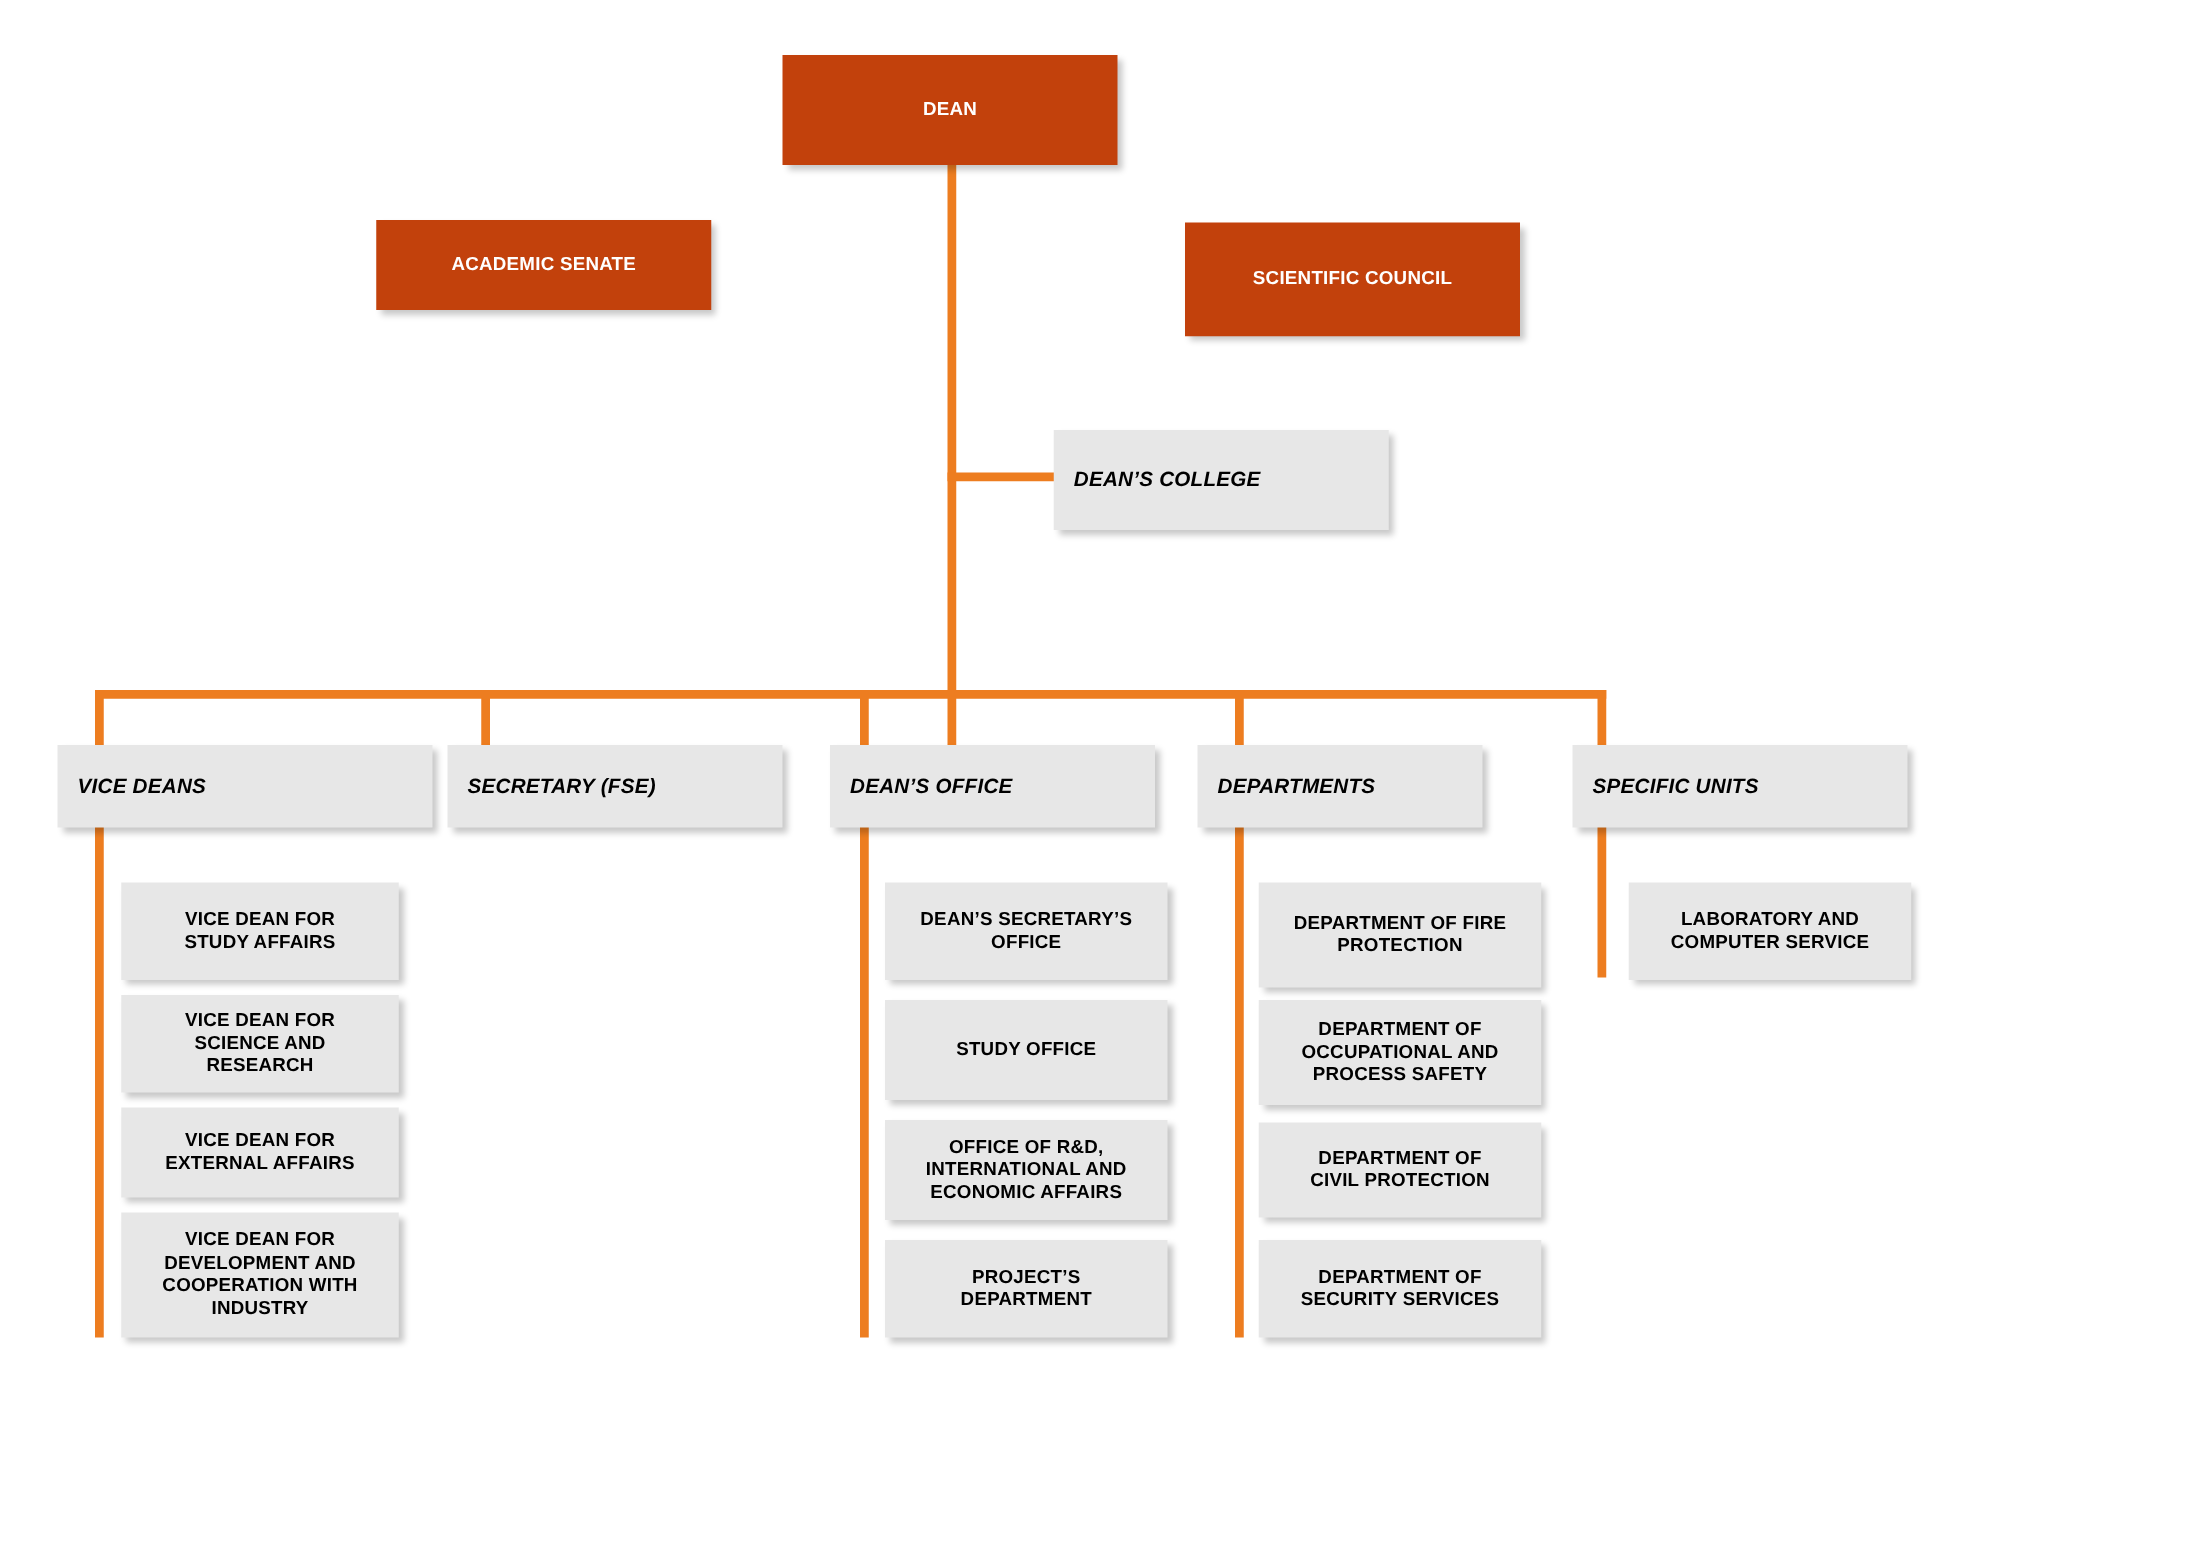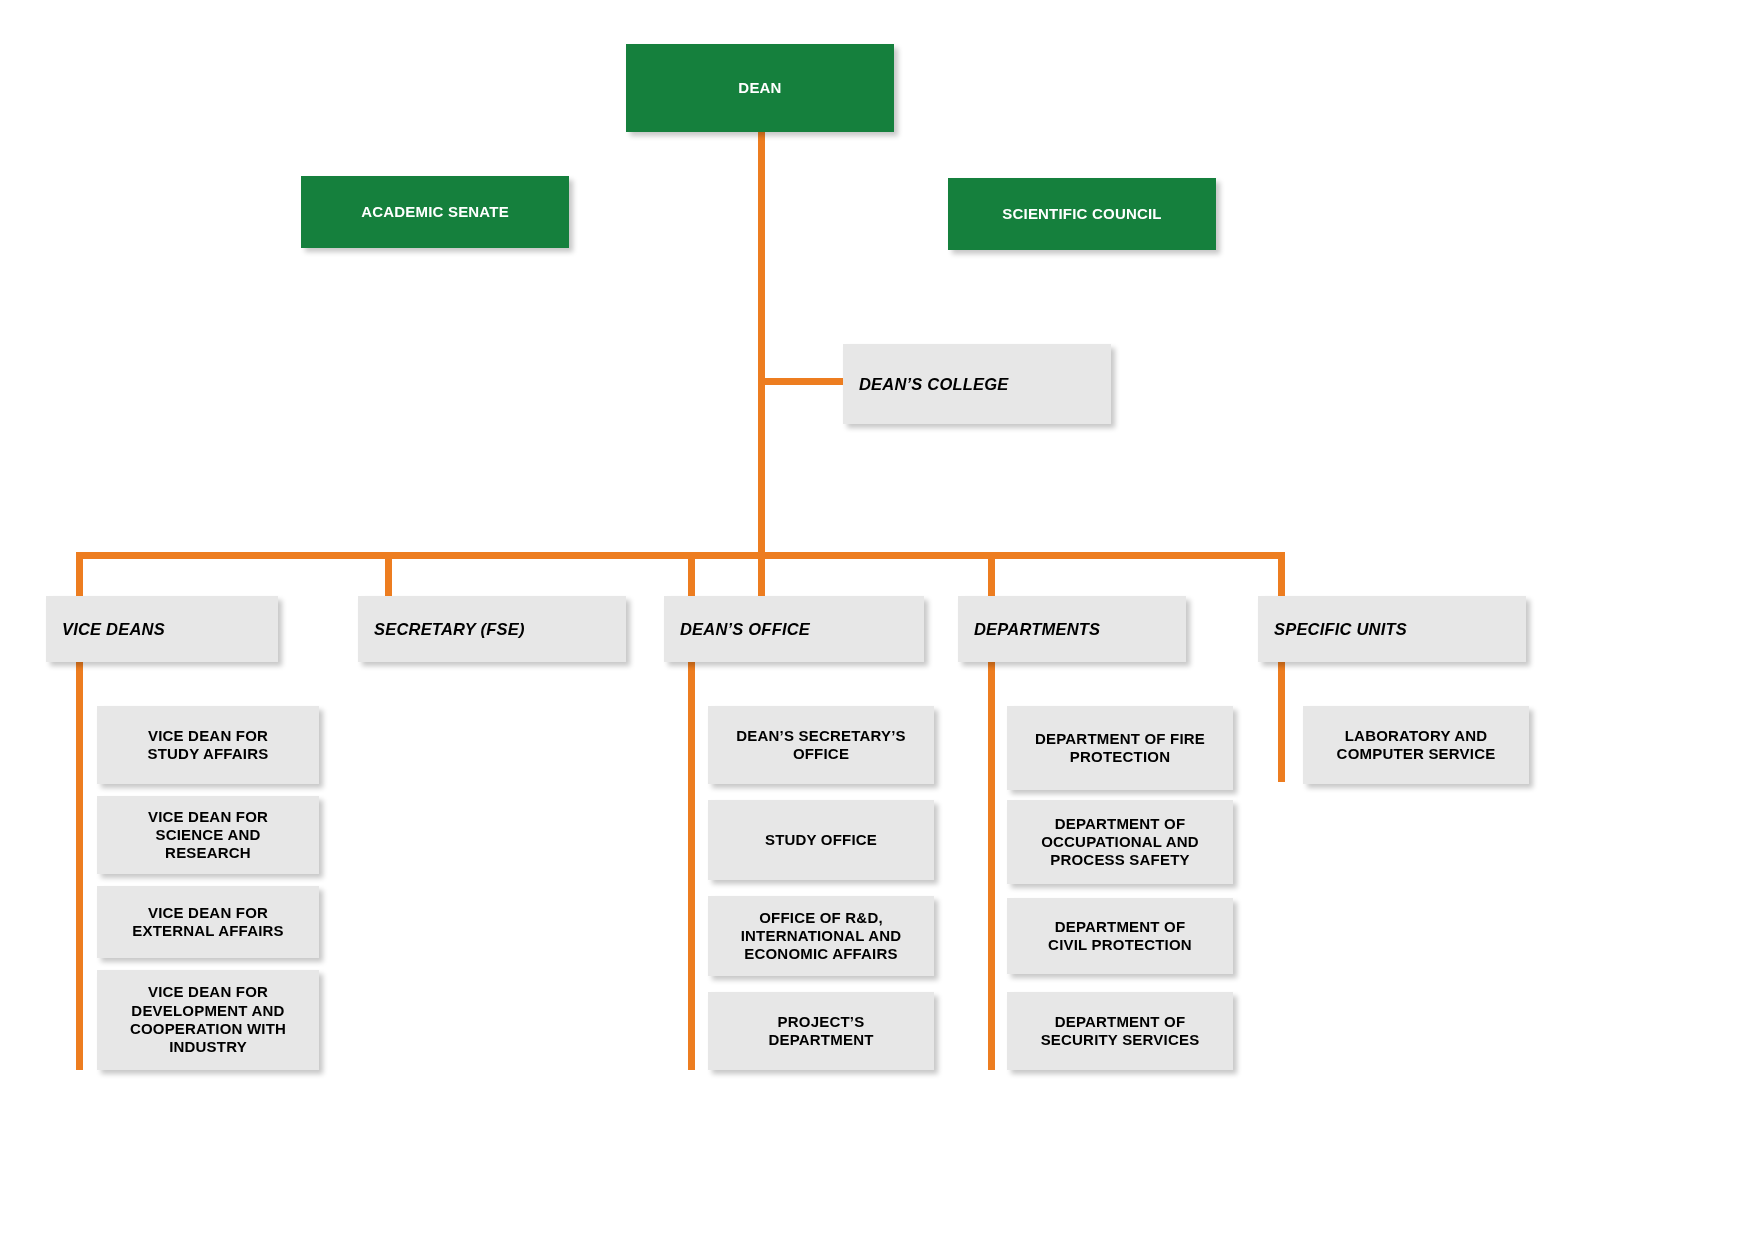--- a/index.html
+++ b/index.html
@@ -30,21 +30,21 @@
   .box {
     position: absolute;
     box-sizing: border-box;
     display: flex;
     align-items: center;
     line-height: 1.22;
     letter-spacing: 0.2px;
     box-shadow: 4px 4px 5px rgba(0,0,0,0.22);
   }
   .box-orange {
-    background: #15803d;
+    background: #c2410c;
     color: #ffffff;
     justify-content: center;
     text-align: center;
     font-weight: bold;
     font-size: 15px;
   }
   .box-grey {
     background: #E7E7E7;
     color: #000000;
     font-weight: bold;
@@ -87,29 +87,29 @@
   <div class="line line-v" style="left:1278px; top:596px; height:186px;"></div>
 
   <div class="box box-orange" style="left:626px; top:44px; width:268px; height:88px;">
     <span class="box-label">DEAN</span>
   </div>
 
   <div class="box box-orange" style="left:301px; top:176px; width:268px; height:72px;">
     <span class="box-label">ACADEMIC SENATE</span>
   </div>
 
-  <div class="box box-orange" style="left:948px; top:178px; width:268px; height:72px;">
+  <div class="box box-orange" style="left:948px; top:178px; width:268px; height:91px;">
     <span class="box-label">SCIENTIFIC COUNCIL</span>
   </div>
 
   <div class="box box-grey lvl1" style="left:843px; top:344px; width:268px; height:80px;">
     <span class="box-label">DEAN’S COLLEGE</span>
   </div>
 
-  <div class="box box-grey lvl1" style="left:46px; top:596px; width:232px; height:66px;">
+  <div class="box box-grey lvl1" style="left:46px; top:596px; width:300px; height:66px;">
     <span class="box-label">VICE DEANS</span>
   </div>
 
   <div class="box box-grey lvl1" style="left:358px; top:596px; width:268px; height:66px;">
     <span class="box-label">SECRETARY (FSE)</span>
   </div>
 
   <div class="box box-grey lvl1" style="left:664px; top:596px; width:260px; height:66px;">
     <span class="box-label">DEAN’S OFFICE</span>
   </div>

